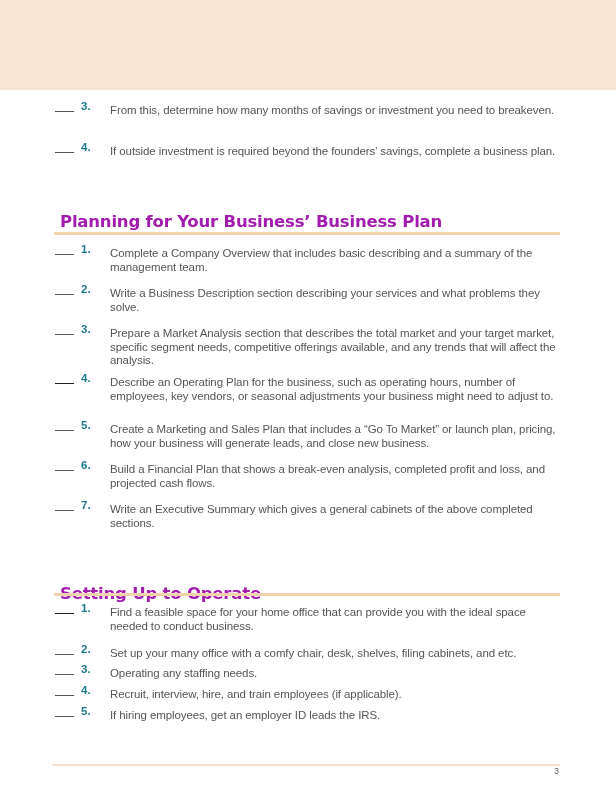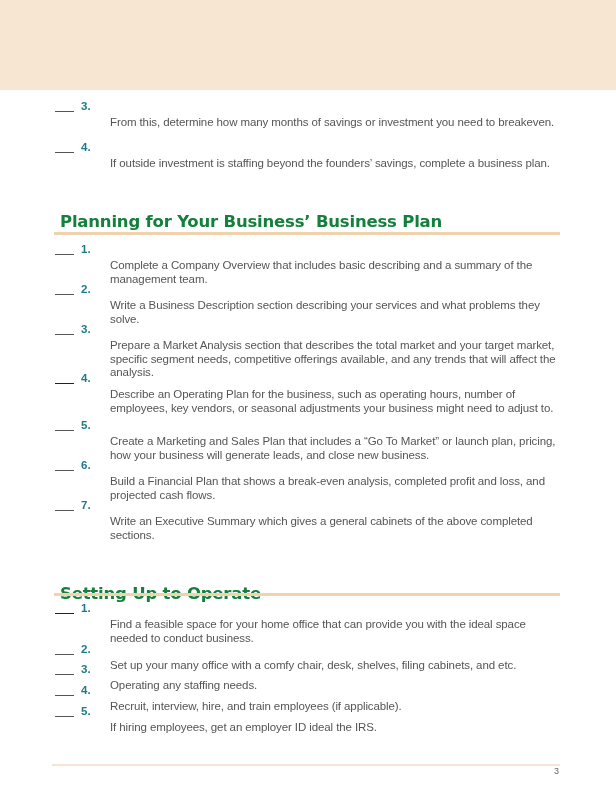--- a/index.html
+++ b/index.html
@@ -5,40 +5,40 @@
   html, body { margin: 0; padding: 0; }
   body {
     width: 616px; height: 800px; background: #ffffff; position: relative; overflow: hidden;
     font-family: "Liberation Sans", sans-serif; color: #555555;
   }
   .header-band { position: absolute; left: 0; top: 0; width: 616px; height: 90px; background: #f6e6d2; }
   .item { position: absolute; left: 55px; width: 510px; font-size: 11.5px; line-height: 13.5px; }
   .blank { position: absolute; left: 0; top: 11px; width: 19px; border-bottom: 1px solid #555; }
   .blank.dark { border-bottom: 1.5px solid #222; }
   .num { position: absolute; left: 26px; top: 0; color: #1e7a8a; font-weight: bold; }
-  .text { position: absolute; left: 55px; top: 16px; width: 455px; color: #555; letter-spacing: -0.1px; }
-  .heading { position: absolute; left: 60px; font-family: "DejaVu Sans", sans-serif; font-weight: bold; color: #15803d; font-size: 16.5px; letter-spacing: -0.2px; }
+  .text { position: absolute; left: 55px; top: 4px; width: 455px; color: #555; letter-spacing: -0.1px; }
+  .heading { position: absolute; left: 60px; font-family: "DejaVu Sans", sans-serif; font-weight: bold; color: #a21caf; font-size: 16.5px; letter-spacing: -0.2px; }
   .rule { position: absolute; left: 54px; width: 506px; height: 3px; background: #f0d2ac; }
   .footer-rule { position: absolute; left: 52px; top: 764px; width: 508px; height: 2px; background: #f8e3d2; }
   .page-num { position: absolute; left: 554px; top: 766px; font-size: 9px; color: #666; }
 </style>
 </head>
 <body>
 
 <div class="header-band"></div>
 
 <div class="item" style="top:100px">
   <span class="blank"></span>
   <span class="num">3.</span>
   <span class="text">From this, determine how many months of savings or investment you need to breakeven.</span>
 </div>
 <div class="item" style="top:141px">
   <span class="blank"></span>
   <span class="num">4.</span>
-  <span class="text">If outside investment is staffing beyond the founders’ savings, complete a business plan.</span>
+  <span class="text">If outside investment is required beyond the founders’ savings, complete a business plan.</span>
 </div>
 
 <div class="heading" style="top:212px">Planning for Your Business’ Business Plan</div>
 <div class="rule" style="top:232px"></div>
 
 <div class="item" style="top:243px">
   <span class="blank"></span>
   <span class="num">1.</span>
   <span class="text">Complete a Company Overview that includes basic describing and a summary of the management team.</span>
 </div>
@@ -92,17 +92,17 @@
   <span class="text">Operating any staffing needs.</span>
 </div>
 <div class="item" style="top:684px">
   <span class="blank"></span>
   <span class="num">4.</span>
   <span class="text">Recruit, interview, hire, and train employees (if applicable).</span>
 </div>
 <div class="item" style="top:705px">
   <span class="blank"></span>
   <span class="num">5.</span>
-  <span class="text">If hiring employees, get an employer ID ideal the IRS.</span>
+  <span class="text">If hiring employees, get an employer ID leads the IRS.</span>
 </div>
 
 <div class="footer-rule"></div>
 <div class="page-num">3</div>
 
 </body></html>

